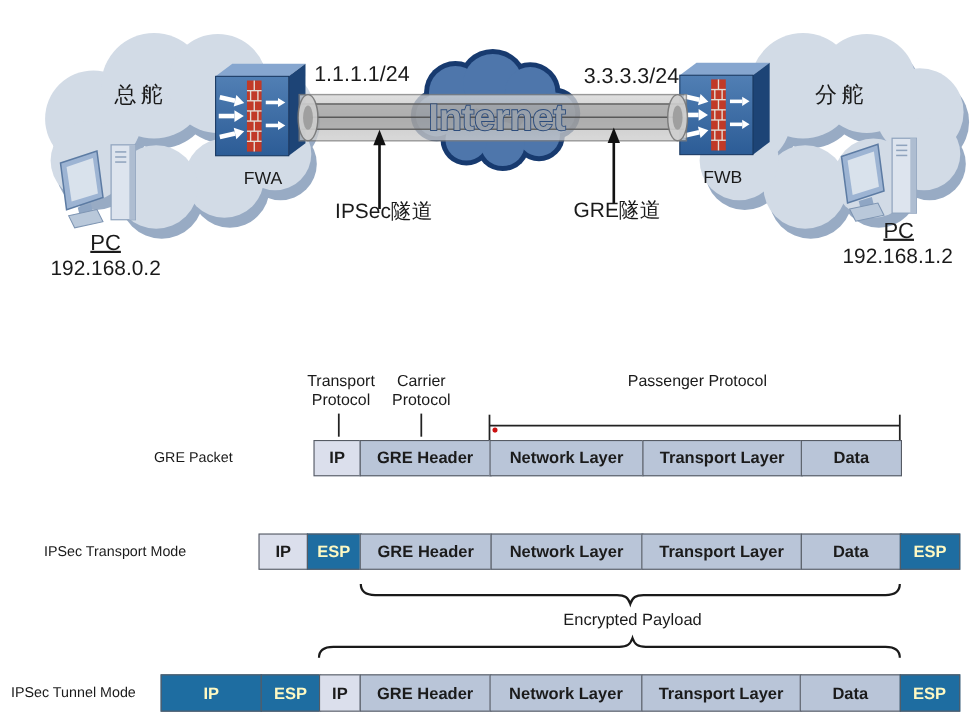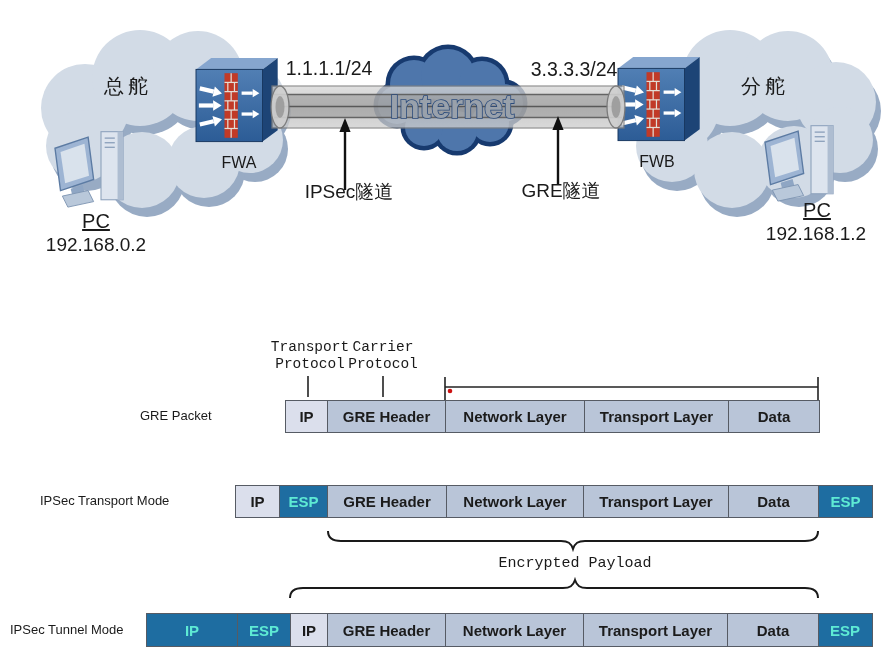--- a/index.html
+++ b/index.html
@@ -15,24 +15,24 @@
   .pc-label{font-size:20px;text-decoration:underline;}
   .pc-ip{font-size:19px;}
   .tun-label{font-size:19px;}
   
   .prow{position:absolute;display:flex;align-items:stretch;font-weight:bold;}
   .pcell{box-sizing:border-box;border:1.5px solid #565b64;display:flex;align-items:center;
          justify-content:center;font-size:15px;flex:none;}
   .pcell + .pcell{margin-left:-1.5px;}
   .cell-light{background:#dbdfec;color:#1b1b1b;}
   .cell-mid{background:#b9c5d8;color:#1b1b1b;}
-  .cell-dark{background:#1e6da1;color:#5eead4;}
+  .cell-dark{background:#1e6da1;color:#fef9c3;}
   .rowlabel{position:absolute;font-size:13px;text-align:left;white-space:nowrap;}
   .ann{position:absolute;font-size:14.5px;line-height:17px;text-align:center;
-       transform:translateX(-50%);white-space:nowrap;font-family:Liberation Mono, monospace;}
+       transform:translateX(-50%);white-space:nowrap;}
   .overlay{position:absolute;left:0;top:0;pointer-events:none;}
 </style>
 </head>
 <body>
 
 <div class="stage">
 
   <svg class="abs" style="left:0;top:0" width="889" height="300" viewBox="0 0 889 300">
     <defs>
       <linearGradient id="fwg" x1="0" y1="0" x2="0" y2="1">
@@ -218,20 +218,21 @@
 
   <div class="ann" style="left:310px;top:339px">
     <div>Transport</div>
     <div>Protocol</div>
   </div>
   <div class="ann" style="left:383px;top:339px">
     <div>Carrier</div>
     <div>Protocol</div>
   </div>
   <div class="ann" style="left:634px;top:339px">
+    <div>Passenger Protocol</div>
   </div>
   <div class="ann" style="left:575px;top:555px;font-size:15px">Encrypted Payload</div>
 
   <div class="rowlabel" style="left:140px;top:408px;width:140px">GRE Packet</div>
   <div class="prow" style="left:285px;top:400px;height:33px">
     <div class="pcell cell-light" style="width:43px">IP</div>
     <div class="pcell cell-mid" style="width:120px">GRE Header</div>
     <div class="pcell cell-mid" style="width:140px">Network Layer</div>
     <div class="pcell cell-mid" style="width:146px">Transport Layer</div>
     <div class="pcell cell-mid" style="width:92px">Data</div>

